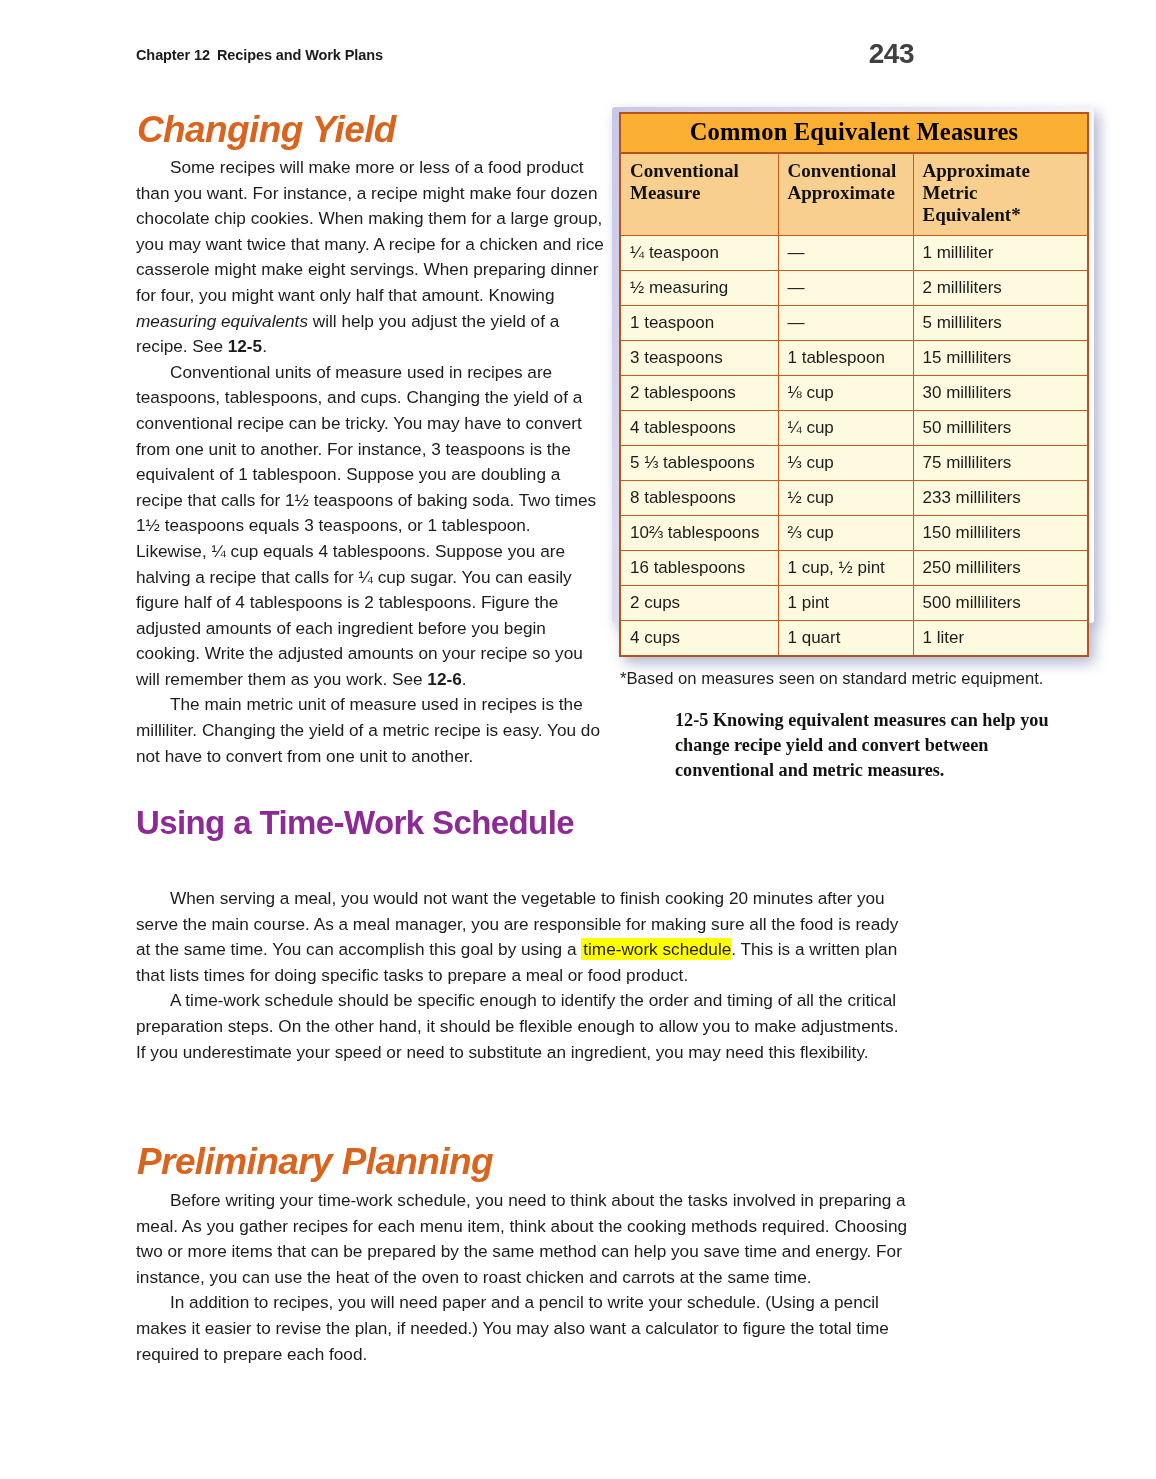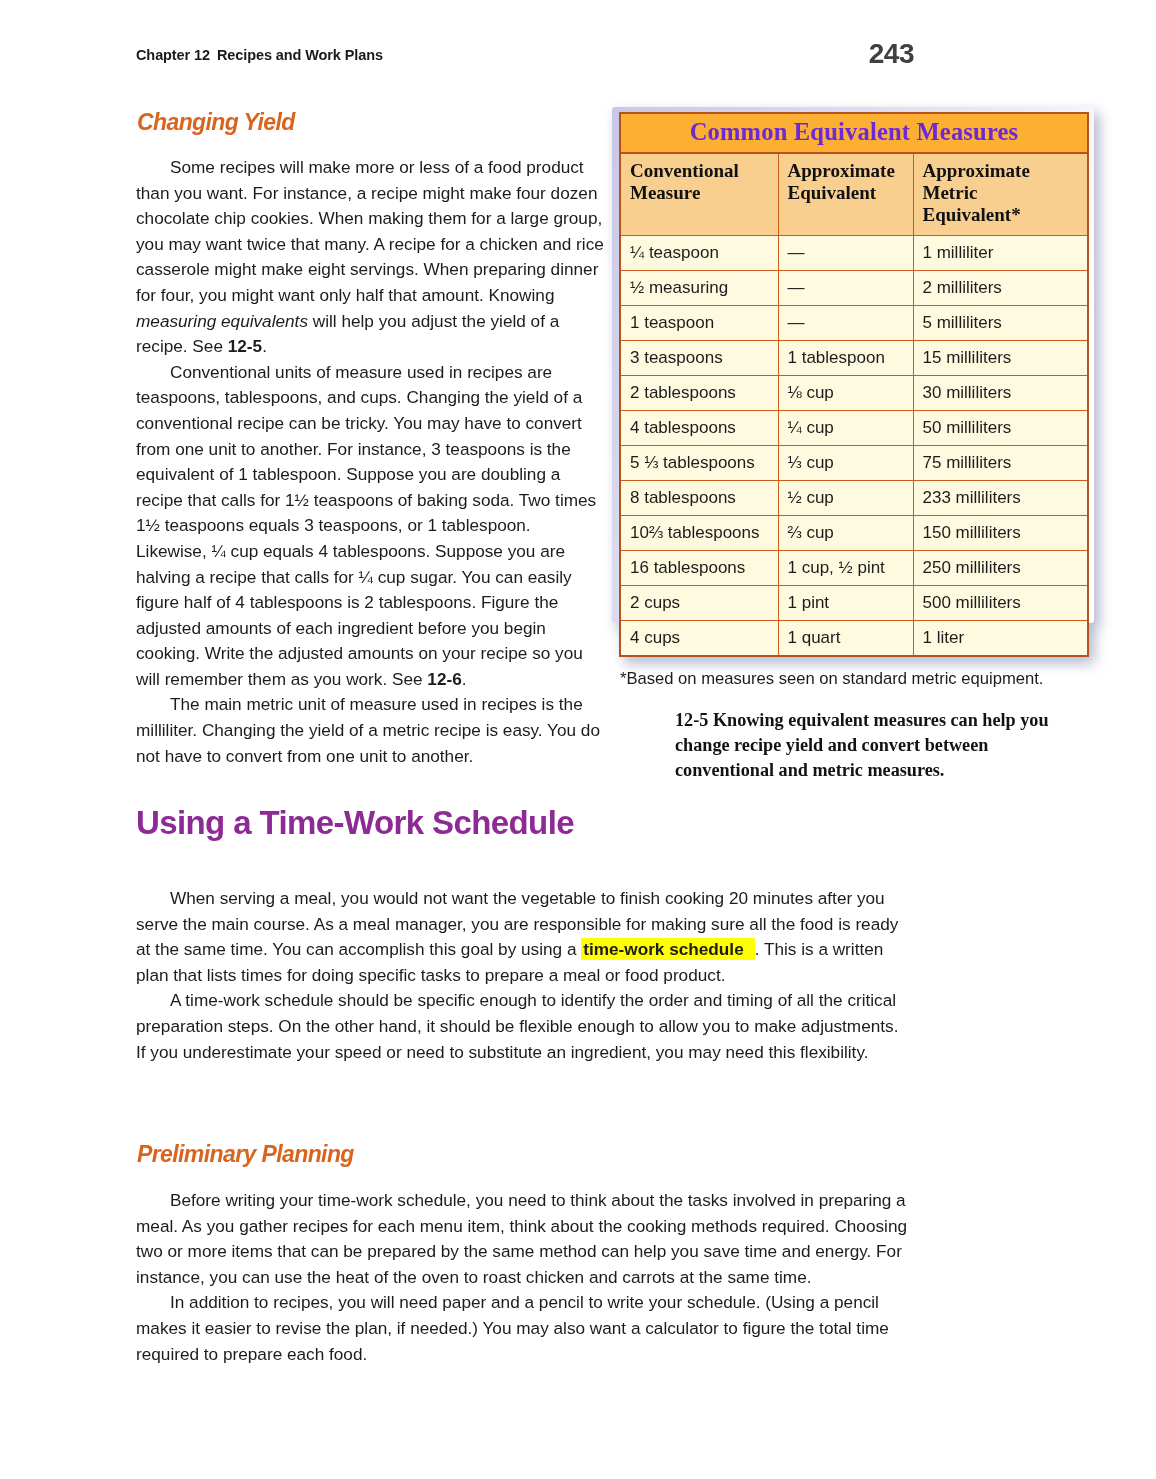--- a/index.html
+++ b/index.html
@@ -42,21 +42,21 @@
     font-size: 28px;
     font-weight: bold;
     color: #404040;
     letter-spacing: -0.5px;
   }
 
   
   h2.sub-head {
     position: absolute;
     margin: 0;
-    font-size: 23px;
+    font-size: 37px;
     font-style: italic;
     font-weight: bold;
     color: #d9641e;
     letter-spacing: -0.6px;
     text-align: right;
   }
   #head-changing-yield { top: 109px; left: 137px; }
   #head-preliminary    { top: 1141px; left: 137px; }
 
   h1.main-head {
@@ -94,22 +94,22 @@
   }
   .wide-2 {
     top: 1188px;
     left: 136px;
     width: 775px;
   }
   em.term { font-style: italic; margin-top: 16px; }
   b.figref { font-weight: bold; }
   .hl {
     background: #ffff00;
-    font-weight: bold;
-    padding: 1px 11px 1px 2px;
+    font-weight: normal;
+    padding: 1px 0 1px 2px;
   }
 
   
   .figure {
     position: absolute;
     top: 112px;
     left: 619px;
     width: 468px;
   }
   .table-shadow {
@@ -131,21 +131,21 @@
     width: 468px;
     background: #fdfae0;
     border: 2px solid #b4531d;
     table-layout: fixed;
   }
   table.eqtable caption {
     caption-side: top;
     background: #fbb034;
     border: 2px solid #b4531d;
     border-bottom: none;
-    color: #6d28d9;
+    color: #000000;
     font-family: "Liberation Serif", serif;
     font-weight: bold;
     font-size: 24.5px;
     padding: 4px 0 6px 0;
     letter-spacing: 0.2px;
   }
   table.eqtable th {
     background: #f8cf8f;
     font-family: "Liberation Serif", serif;
     font-weight: bold;
@@ -214,21 +214,21 @@
       <table class="eqtable">
         <colgroup>
             <col class="c1">
             <col class="c2">
             <col class="c3">
           </colgroup>
         <caption>Common Equivalent Measures</caption>
         <thead>
           <tr>
             <th>Conventional Measure</th>
-            <th>Approximate Equivalent</th>
+            <th>Conventional Approximate</th>
             <th>Approximate Metric Equivalent*</th>
           </tr>
         </thead>
         <tbody>
             <tr>
               <td>¼ teaspoon</td>
               <td>—</td>
               <td>1 milliliter</td>
             </tr>
             <tr>

